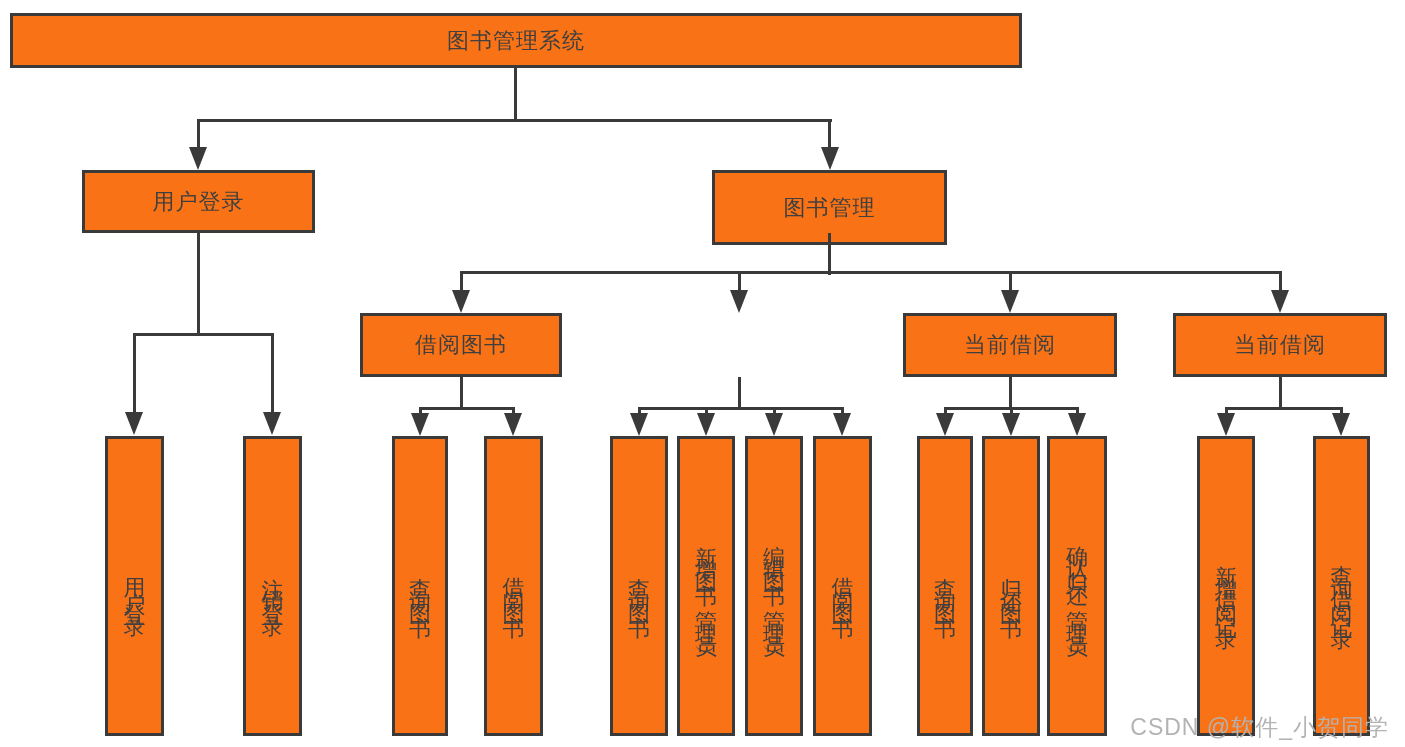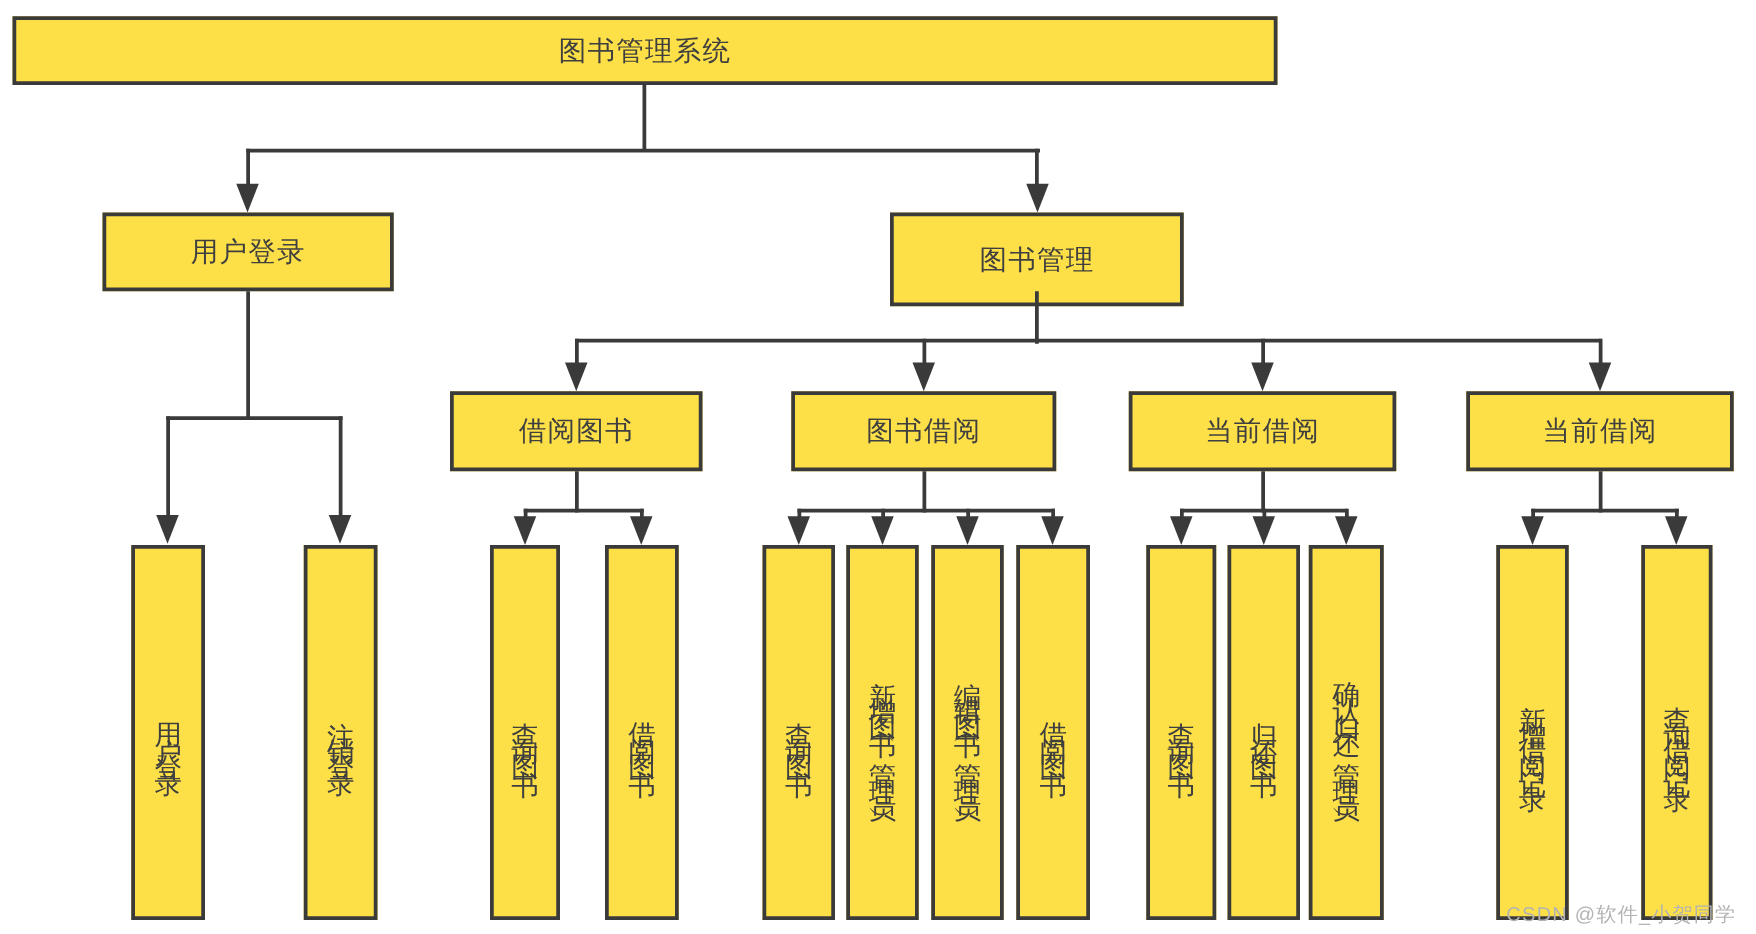--- a/index.html
+++ b/index.html
@@ -11,21 +11,21 @@
   html,body{margin:0;padding:0;background:var(--bg);}
   body{font-family:"Liberation Sans","DejaVu Sans",sans-serif;}
   .canvas{
     position:relative;
     width:1405px;height:747px;
     background:var(--bg);
     overflow:hidden;
   }
   .node{
     position:absolute;
-    background:#fde047;
+    background:#f97316;
     border:3px solid var(--line);
     box-sizing:border-box;
     display:flex;align-items:center;justify-content:center;
   }
   .hlabel{
     color:var(--text);
     font-size:22px;
     letter-spacing:1px;
     white-space:nowrap;
   }
@@ -42,21 +42,21 @@
   .arrow{
     position:absolute;width:0;height:0;
     border-left:9px solid transparent;
     border-right:9px solid transparent;
     border-top:23px solid var(--line);
   }
   .watermark{
     position:absolute;
     right:16px;bottom:4px;
     color:var(--wm);
-    font-size:16px;
+    font-size:23px;
     letter-spacing:1px;
     z-index:10;
     white-space:nowrap;
   }
 </style>
 </head>
 <body>
 
 <div class="canvas">
 
@@ -91,23 +91,20 @@
   <div class="arrow" style="left:452px;top:290px"></div>
   <div class="vline" style="left:738px;top:271px;height:20px"></div>
   <div class="arrow" style="left:730px;top:290px"></div>
   <div class="vline" style="left:1009px;top:271px;height:20px"></div>
   <div class="arrow" style="left:1001px;top:290px"></div>
   <div class="vline" style="left:1279px;top:271px;height:20px"></div>
   <div class="arrow" style="left:1271px;top:290px"></div>
 
   <div class="node" style="left:360px;top:313px;width:202px;height:64px">
     <span class="hlabel">借阅图书</span>
-  </div>
-  <div class="node" style="left:633px;top:313px;width:212px;height:64px">
-    <span class="hlabel">图书借阅</span>
   </div>
   <div class="node" style="left:903px;top:313px;width:214px;height:64px">
     <span class="hlabel">当前借阅</span>
   </div>
   <div class="node" style="left:1173px;top:313px;width:214px;height:64px">
     <span class="hlabel">当前借阅</span>
   </div>
 
   <div class="vline" style="left:460px;top:377px;height:33px"></div>
   <div class="hline" style="left:419px;top:407px;width:96px"></div>

